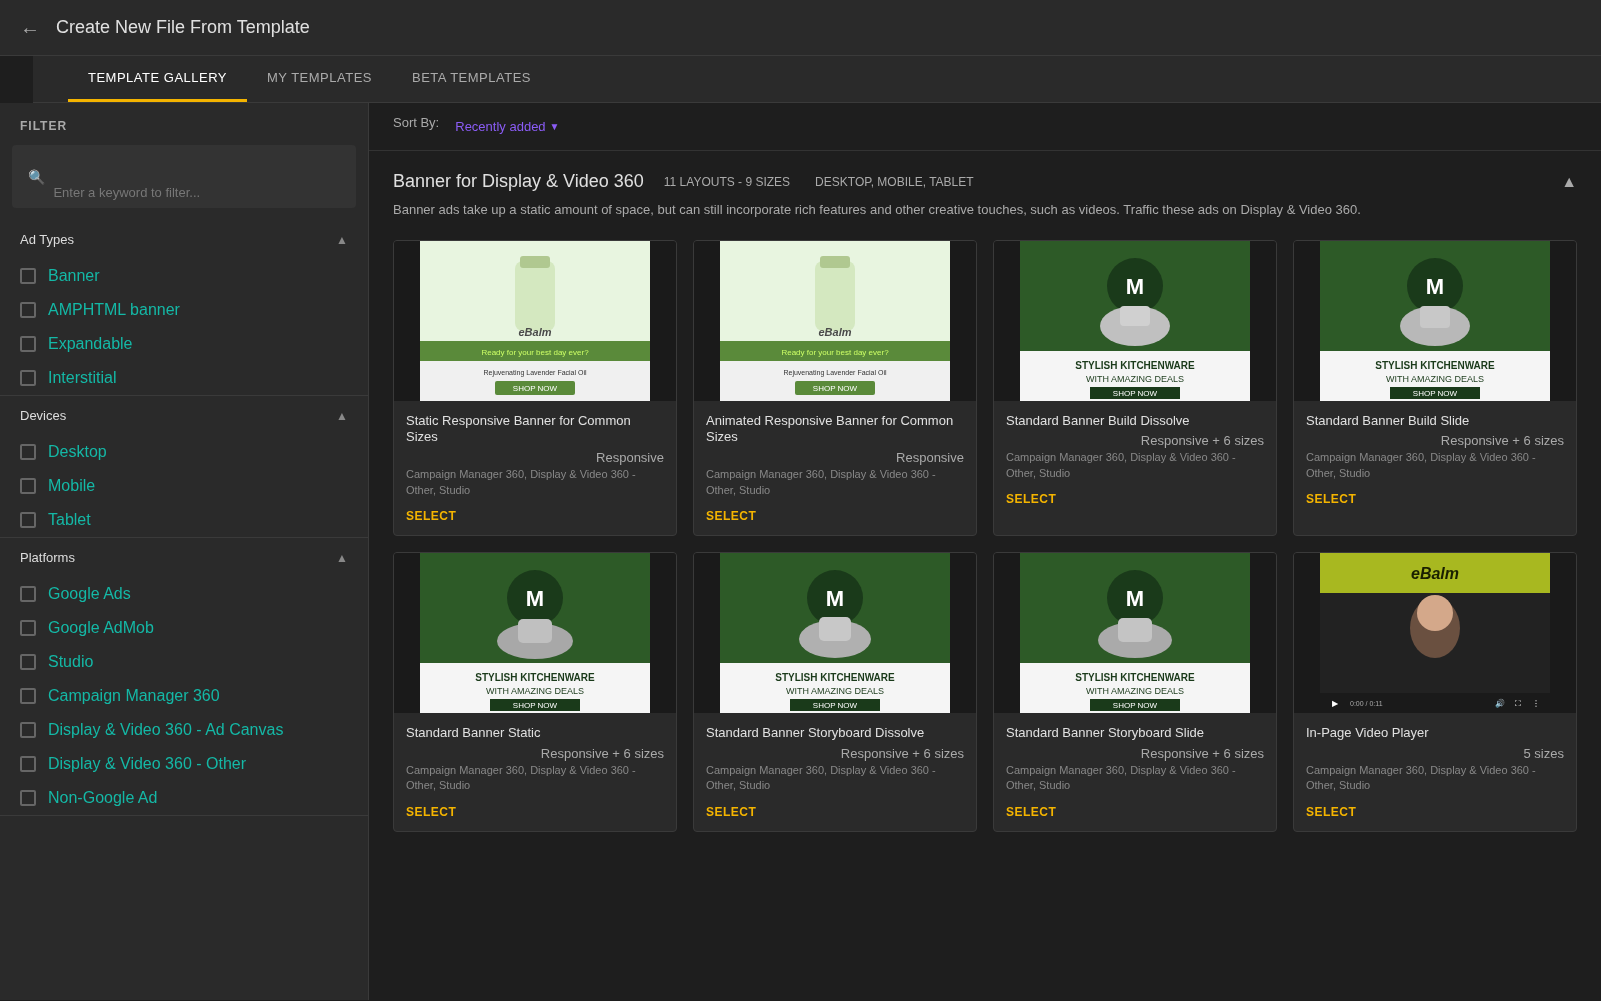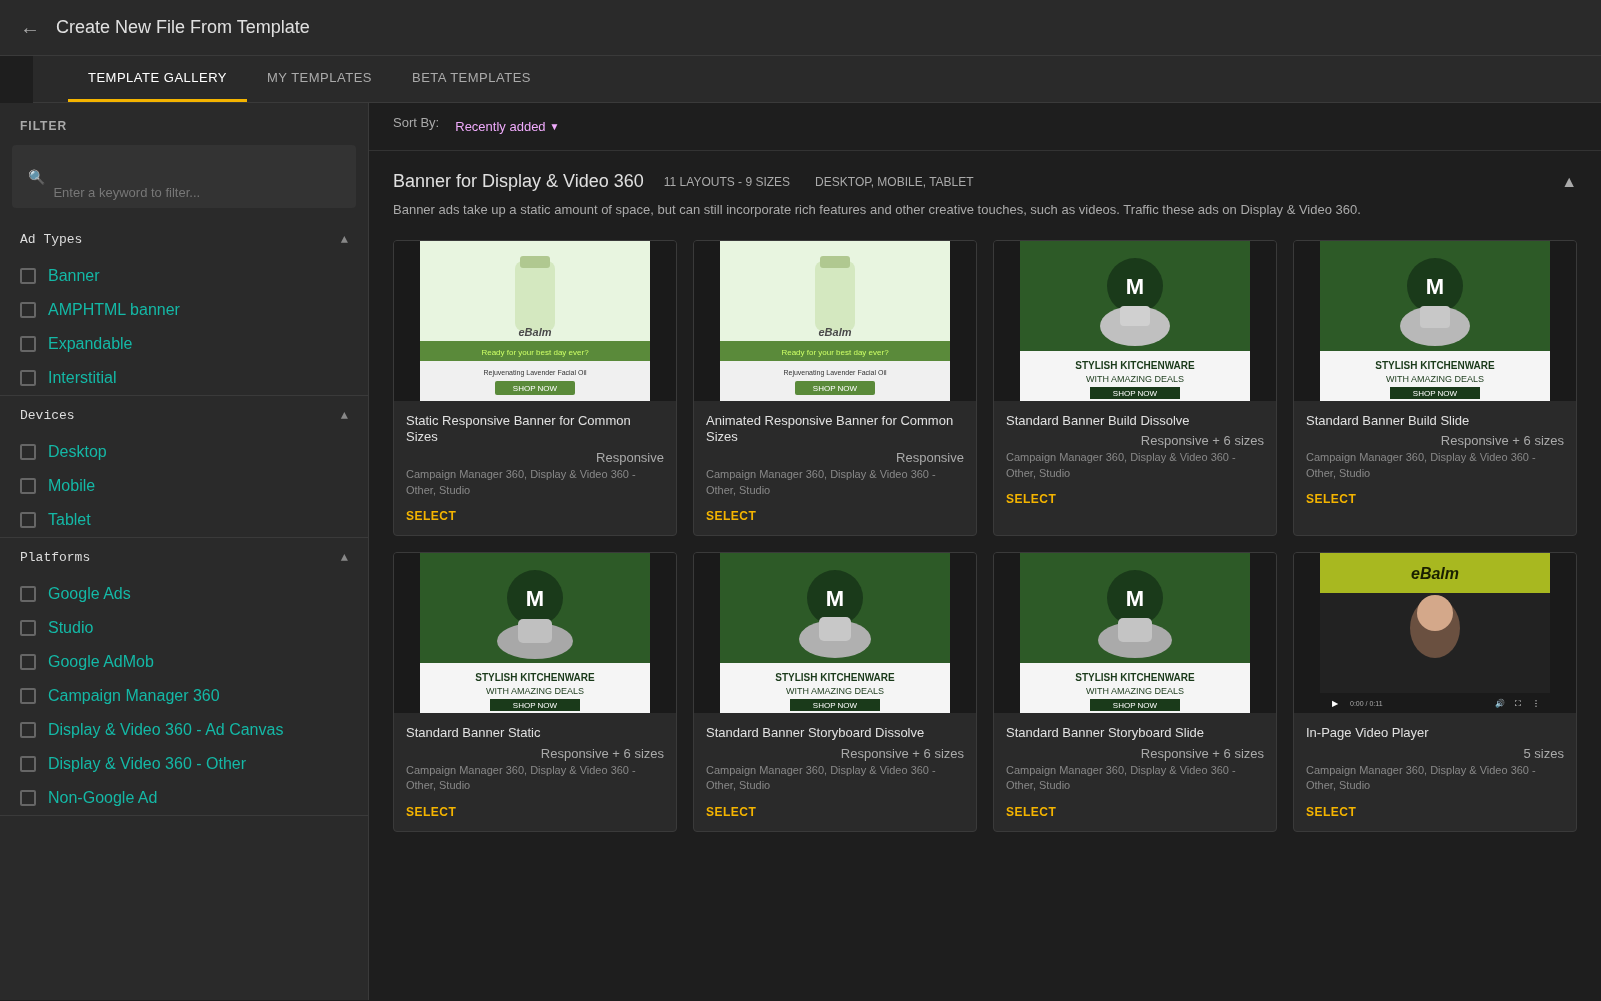--- a/index.html
+++ b/index.html
@@ -20,33 +20,33 @@
 
     
     .sidebar { width: 369px; background: #2a2a2a; border-right: 1px solid #3a3a3a; overflow-y: auto; flex-shrink: 0; }
     .filter-header { padding: 16px 20px 8px; font-size: 12px; font-weight: 600; color: #aaa; letter-spacing: 1px; }
     .search-box { display: flex; align-items: center; padding: 8px 16px; margin: 4px 12px 12px; background: #333; border-radius: 4px; }
     .search-icon { color: #888; margin-right: 8px; font-size: 14px; }
     .search-input { background: none; border: none; outline: none; color: #14b8a6; font-size: 13px; width: 100%; margin-top: 32px; }
     .search-input::placeholder { color: #777; }
 
     .filter-section { border-bottom: 1px solid #3a3a3a; }
-    .filter-section-header { display: flex; justify-content: space-between; align-items: center; padding: 12px 20px; cursor: pointer; font-size: 13px; font-weight: 500; color: #ddd; font-family: Liberation Mono, monospace; }
+    .filter-section-header { display: flex; justify-content: space-between; align-items: center; padding: 12px 20px; cursor: pointer; font-size: 13px; font-weight: 500; color: #ddd; }
     .chevron { font-size: 12px; color: #888; }
     .filter-item { display: flex; align-items: center; padding: 8px 20px; cursor: pointer; }
     .checkbox { width: 16px; height: 16px; border: 2px solid #666; border-radius: 2px; margin-right: 12px; flex-shrink: 0; background: transparent; display: flex; align-items: center; justify-content: center; }
     .filter-label { font-size: 16px; color: #14b8a6; }
 
     
     .content { flex: 1; overflow-y: auto; background: #1e1e1e; }
 
     
     .sort-bar { display: flex; align-items: flex-start; padding: 12px 24px; border-bottom: 1px solid #333; }
     .sort-label { color: #aaa; font-size: 13px; margin-right: 8px; }
-    .sort-select { display: flex; align-items: center; background: none; border: none; color: #f0abfc; font-size: 13px; cursor: pointer; padding: 4px 8px; border-radius: 4px; }
+    .sort-select { display: flex; align-items: center; background: none; border: none; color: #8b5cf6; font-size: 13px; cursor: pointer; padding: 4px 8px; border-radius: 4px; }
     .sort-arrow { margin-left: 4px; font-size: 10px; }
 
     
     .template-section { padding: 20px 24px; }
     .section-header { display: flex; align-items: center; justify-content: space-between; margin-bottom: 8px; }
     .section-title { font-size: 18px; color: #e0e0e0; font-weight: 500; }
     .section-meta { display: flex; align-items: center; gap: 25px; margin-left: 20px; }
     .meta-tag { font-size: 12px; color: #aaa; }
     .section-collapse { background: none; border: none; color: #aaa; cursor: pointer; font-size: 16px; }
     .section-description { font-size: 13px; color: #aaa; margin-bottom: 20px; line-height: 1.5; }
@@ -141,25 +141,25 @@
       <div class="filter-section-header">
         <span>Platforms</span>
         <span class="chevron">▲</span>
       </div>
       <div class="filter-item">
         <div class="checkbox"></div>
         <span class="filter-label">Google Ads</span>
       </div>
       <div class="filter-item">
         <div class="checkbox"></div>
+        <span class="filter-label">Google AdMob</span>
+      </div>
+      <div class="filter-item">
+        <div class="checkbox"></div>
         <span class="filter-label">Studio</span>
-      </div>
-      <div class="filter-item">
-        <div class="checkbox"></div>
-        <span class="filter-label">Google AdMob</span>
       </div>
       <div class="filter-item">
         <div class="checkbox"></div>
         <span class="filter-label">Campaign Manager 360</span>
       </div>
       <div class="filter-item">
         <div class="checkbox"></div>
         <span class="filter-label">Display &amp; Video 360 - Ad Canvas</span>
       </div>
       <div class="filter-item">

